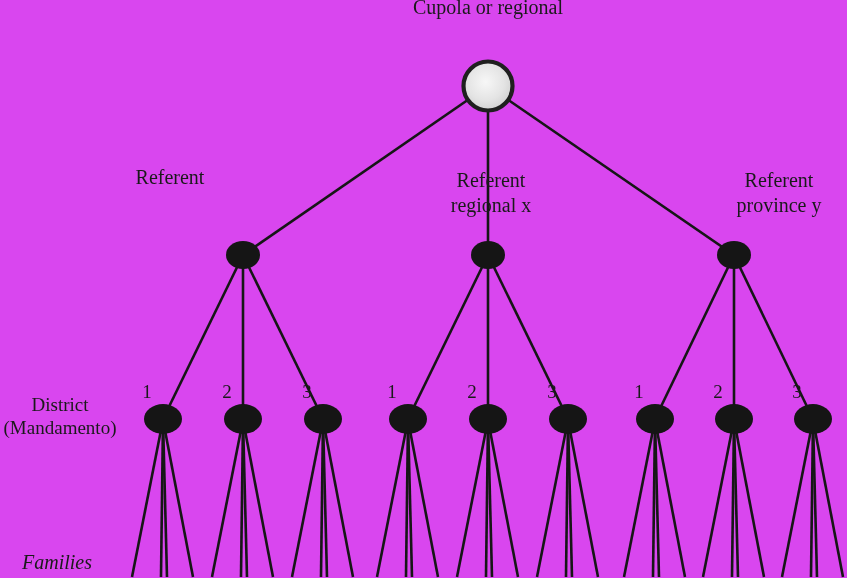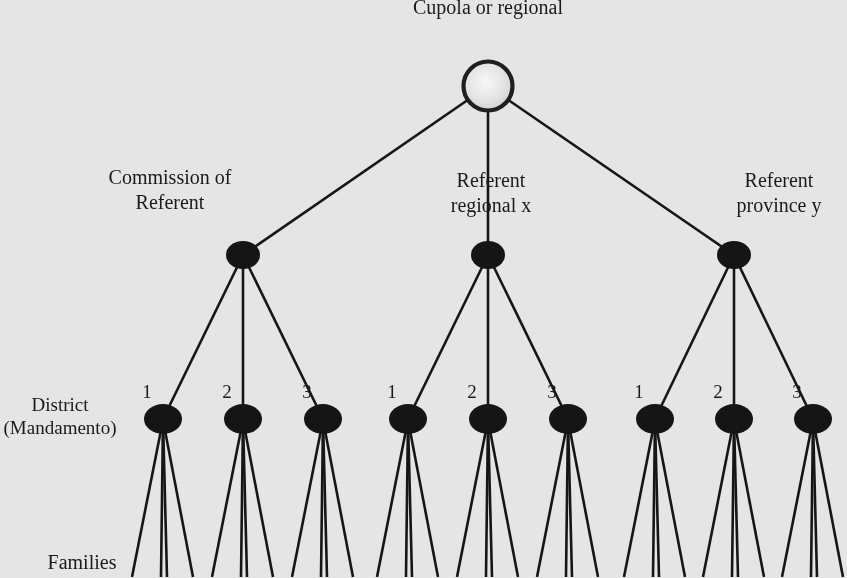--- a/index.html
+++ b/index.html
@@ -1,31 +1,31 @@
 <!DOCTYPE html>
 <html><head>
 <meta charset="utf-8">
 <style>
   html,body{margin:0;padding:0;background:#fff;}
   .canvas{
     position:relative;
     width:847px;height:578px;
-    background:#e5e5e5;
+    background:#d946ef;
     overflow:hidden;
     font-family:"Liberation Serif","DejaVu Serif",serif;
     color:#1a1a1a;
   }
   .canvas svg{position:absolute;left:0;top:0;}
   .lbl{position:absolute;text-align:center;line-height:25px;font-size:20px;color:#1a1a1a;}
   .title{left:368px;top:-4px;width:240px;line-height:23px;}
   .lbl-palermo{left:60px;top:165px;width:220px;}
   .lbl-provx{left:381px;top:168px;width:220px;}
   .lbl-provy{left:669px;top:168px;width:220px;}
   .lbl-district{left:-10px;top:393px;width:140px;font-size:19px;line-height:23px;}
-  .lbl-families{left:22px;top:550px;width:120px;text-align:center;font-size:20px;}
+  .lbl-families{left:22px;top:550px;width:120px;text-align:left;font-size:20px;font-style:italic;}
   .num{position:absolute;top:381px;width:22px;text-align:center;font-size:19px;color:#1a1a1a;}
   .n-g1-1{left:136px;} .n-g1-2{left:216px;} .n-g1-3{left:296px;}
   .n-g2-1{left:381px;} .n-g2-2{left:461px;} .n-g2-3{left:541px;}
   .n-g3-1{left:628px;} .n-g3-2{left:707px;} .n-g3-3{left:786px;}
   line{stroke:#161616;stroke-width:2.6;}
 </style>
 </head>
 <body>
 
 <div class="canvas">
@@ -131,21 +131,20 @@
     <ellipse cx="655" cy="419" rx="19" ry="15" fill="#151515"></ellipse>
     <ellipse cx="734" cy="419" rx="19" ry="15" fill="#151515"></ellipse>
     <ellipse cx="813" cy="419" rx="19" ry="15" fill="#151515"></ellipse>
   </svg>
 
   <div class="lbl title">
     <div>Cupola or regional</div>
   </div>
 
   <div class="lbl lbl-palermo">
-    <div>Commission of</div>
     <div>Referent</div>
   </div>
 
   <div class="lbl lbl-provx">
     <div>Referent</div>
     <div>regional x</div>
   </div>
 
   <div class="lbl lbl-provy">
     <div>Referent</div>

